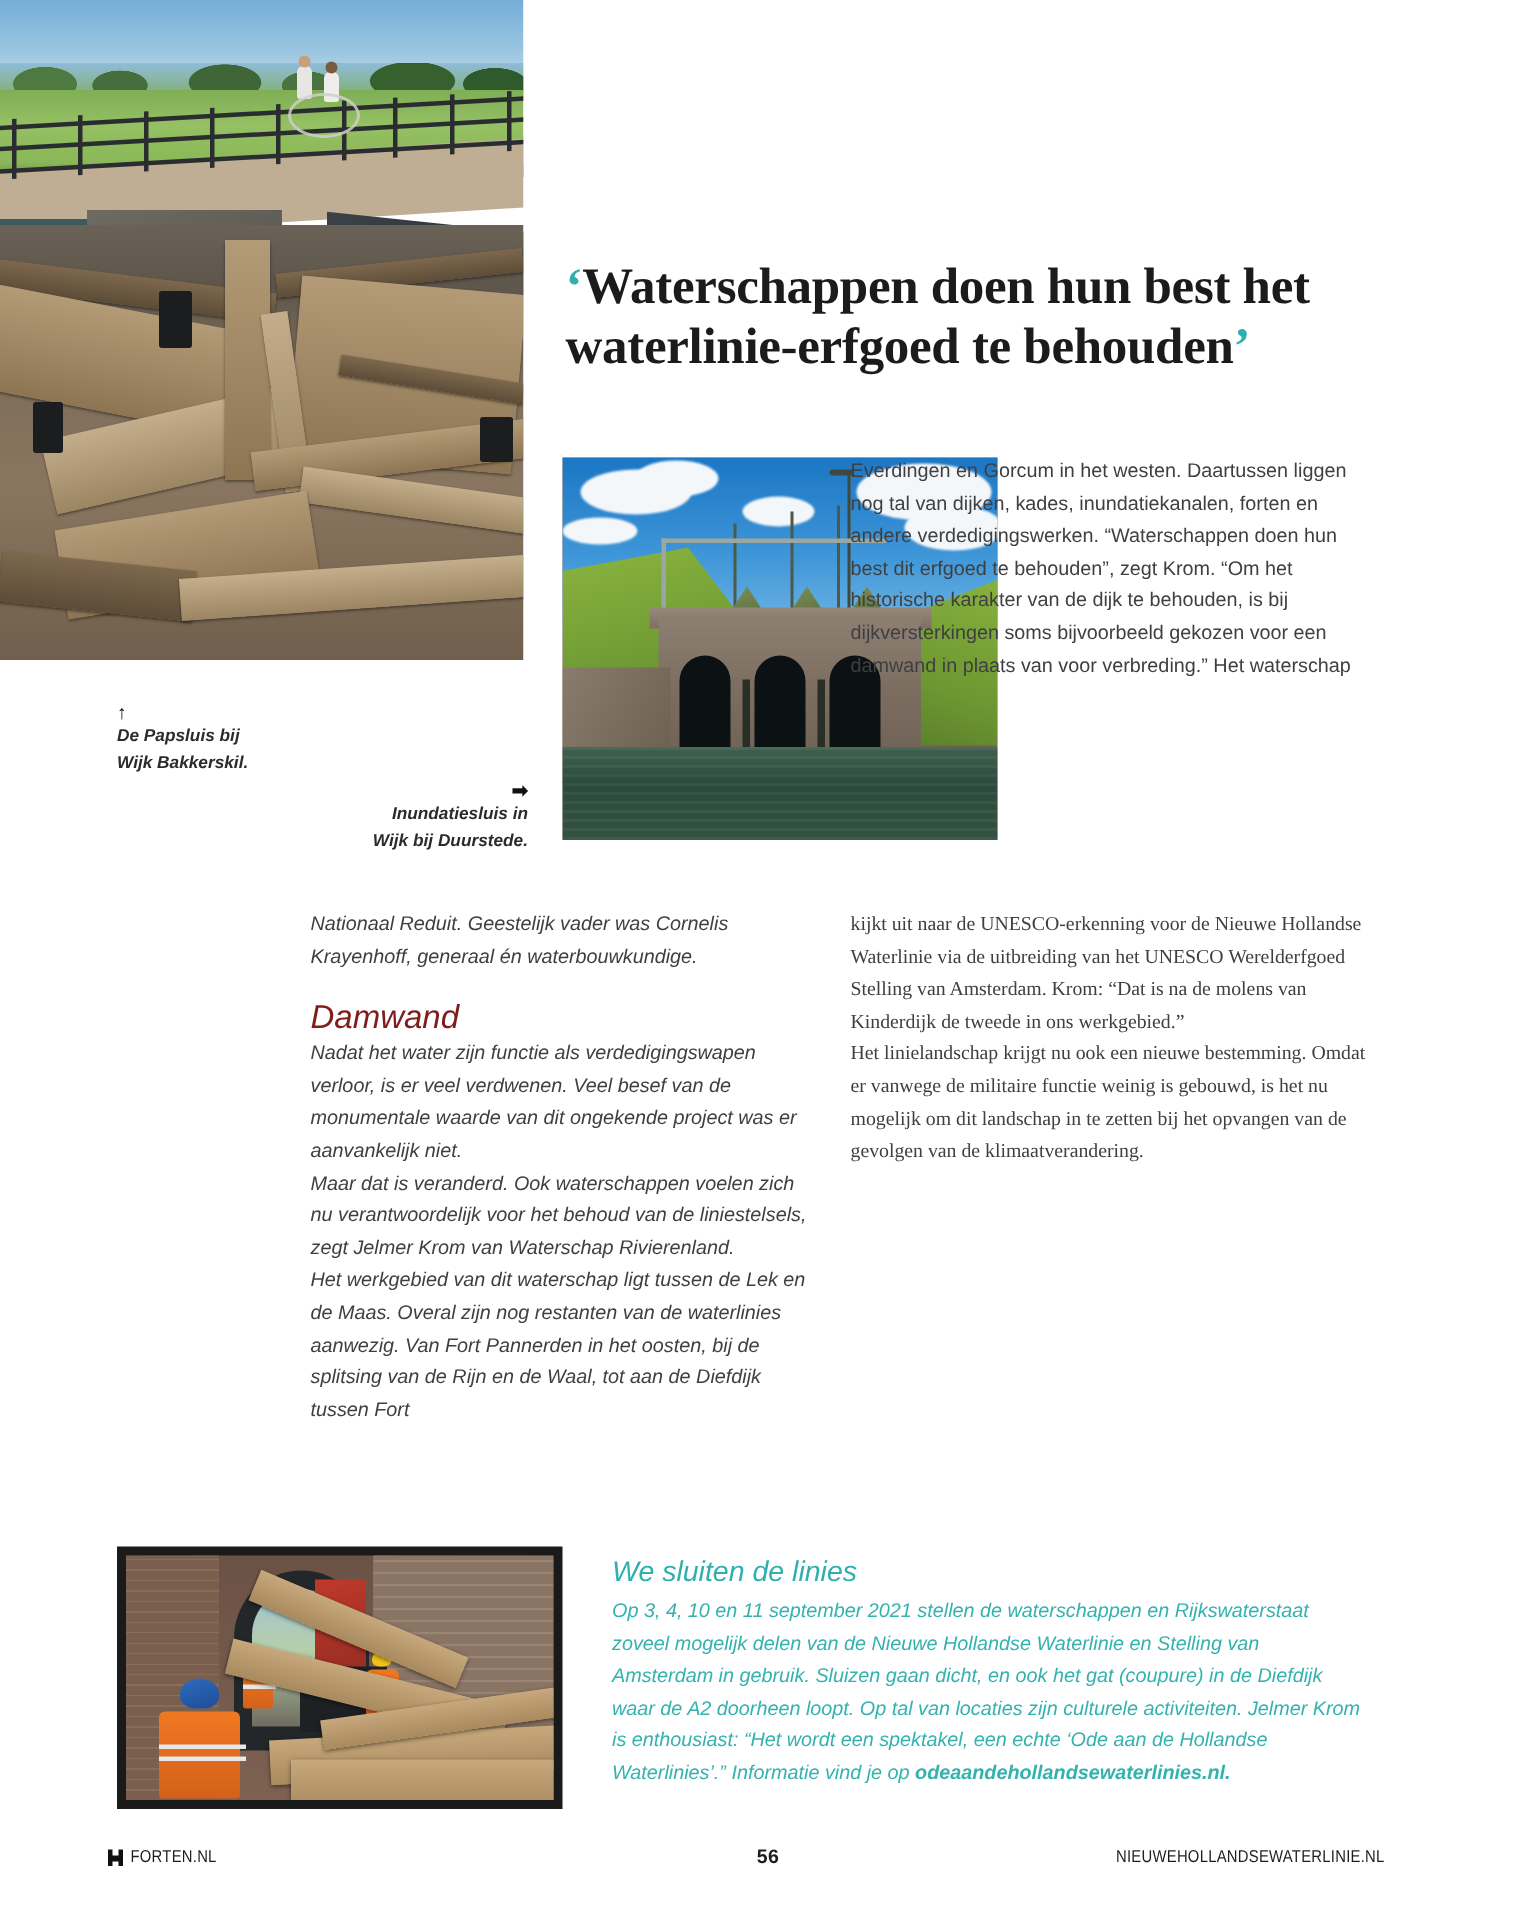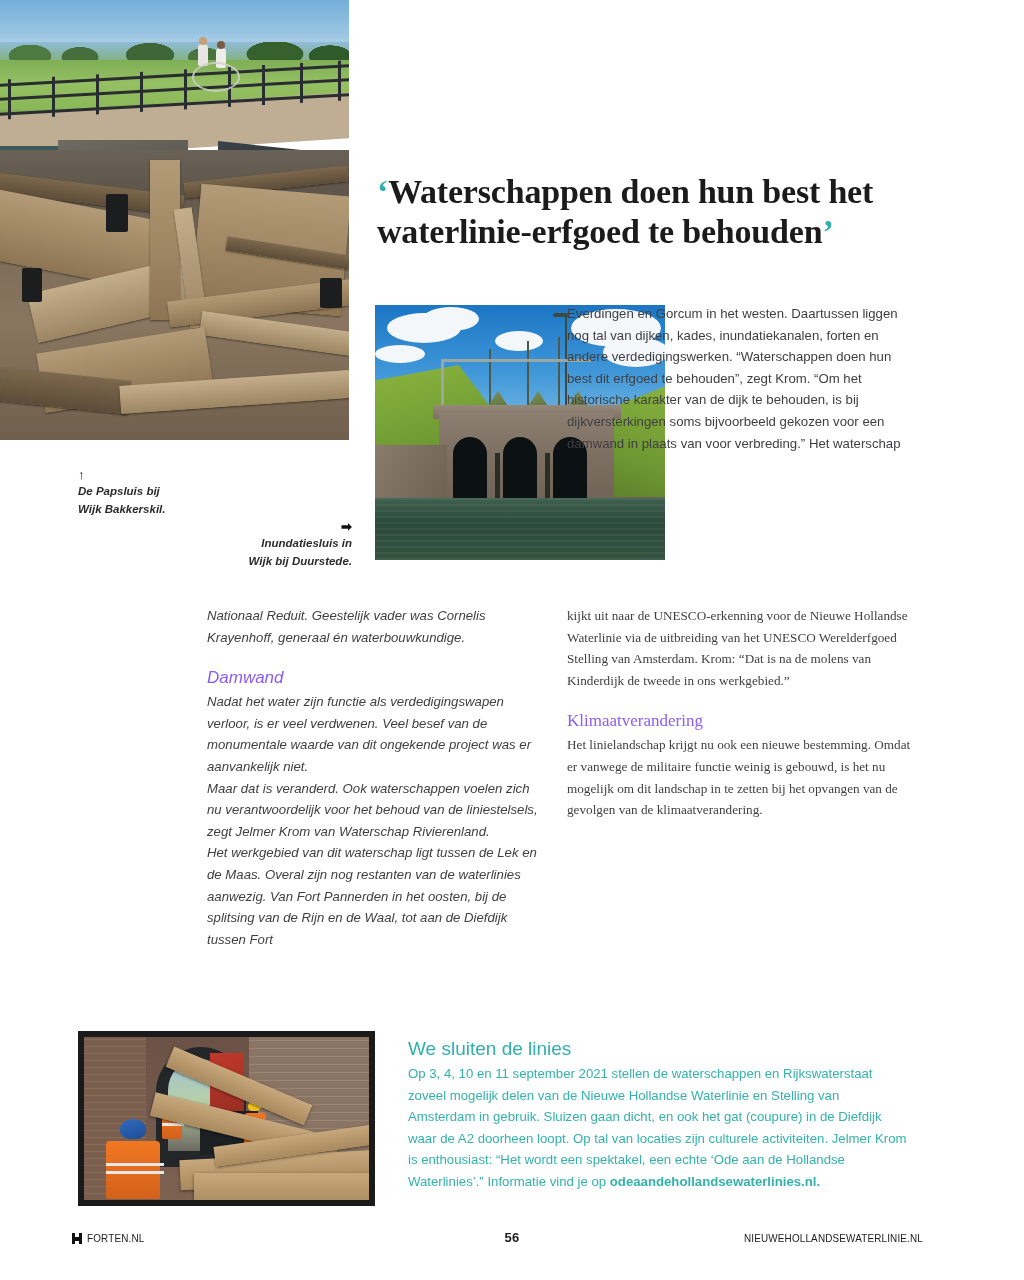--- a/index.html
+++ b/index.html
@@ -254,32 +254,33 @@
     line-height: 21.6px;
     color: #3f3f41;
   }
   #col-left  { left: 207px; top: 605px; width: 340px; font-style: italic; }
   #col-right { left: 567px; top: 303px; width: 345px; }
   #col-right-lower { left: 567px; top: 605px; width: 345px; font-family: Liberation Serif, serif; }
 
   .col p { margin: 0; }
   .col p + p { margin-top: 0; }
   .subhead {
-    font-size: 17px;
+    font-size: 22px;
     line-height: 24px;
     font-weight: normal;
-    color: #8b5cf6;
+    color: #7f1d1d;
     margin: 18px 0 1px 0;
   }
 
   
   #sidebar-linies {
     position: absolute;
     left: 408px; top: 1036px;
     width: 500px;
+    font-style: italic;
   }
   #sidebar-title {
     font-size: 19px;
     color: #2fb0ae;
     line-height: 25px;
     margin-bottom: 2px;
   }
   #sidebar-body {
     font-size: 13.2px;
     line-height: 21.6px;
@@ -433,21 +434,20 @@
 <div class="col" id="col-left">
   <p>Nationaal Reduit. Geestelijk vader was Cornelis Krayenhoff, generaal én waterbouwkundige.</p>
   <h2 class="subhead">Damwand</h2>
   <p>Nadat het water zijn functie als verdedigingswapen verloor, is er veel verdwenen. Veel besef van de monumentale waarde van dit ongekende project was er aanvankelijk niet.</p>
   <p>Maar dat is veranderd. Ook waterschappen voelen zich nu verantwoordelijk voor het behoud van de liniestelsels, zegt Jelmer Krom van Waterschap Rivierenland.</p>
   <p>Het werkgebied van dit waterschap ligt tussen de Lek en de Maas. Overal zijn nog restanten van de waterlinies aanwezig. Van Fort Pannerden in het oosten, bij de splitsing van de Rijn en de Waal, tot aan de Diefdijk tussen Fort</p>
 </div>
 
 <div class="col" id="col-right-lower">
   <p>kijkt uit naar de UNESCO-erkenning voor de Nieuwe Hollandse Waterlinie via de uitbreiding van het UNESCO Werelderfgoed Stelling van Amsterdam. Krom: “Dat is na de molens van Kinderdijk de tweede in ons werkgebied.”</p>
-  <h2 class="subhead">Klimaatverandering</h2>
   <p>Het linielandschap krijgt nu ook een nieuwe bestemming. Omdat er vanwege de militaire functie weinig is gebouwd, is het nu mogelijk om dit landschap in te zetten bij het opvangen van de gevolgen van de klimaatverandering.</p>
 </div>
 
 <div id="photo-coupure">
   <div class="ph3-inner">
     <div class="ph3-brickL"></div>
     <div class="ph3-brickR"></div>
     <div class="ph3-tunnel"></div>
     <div class="ph3-opening"></div>
     <div class="ph3-crane"></div>

